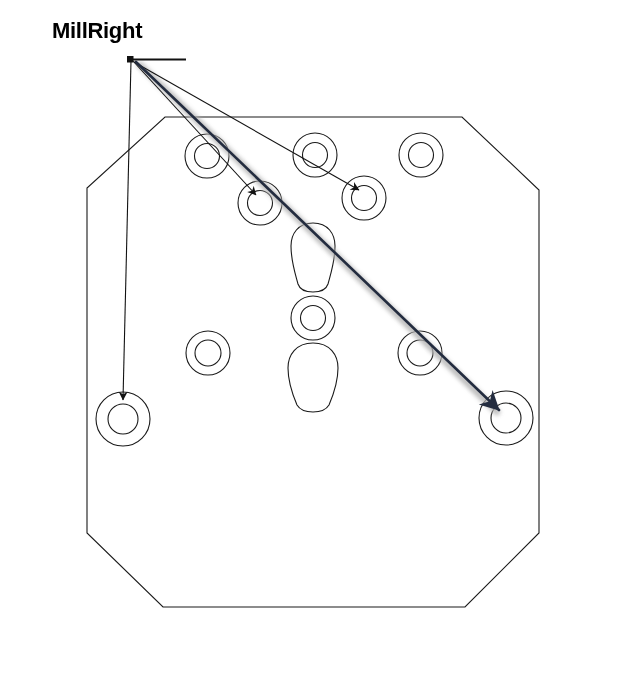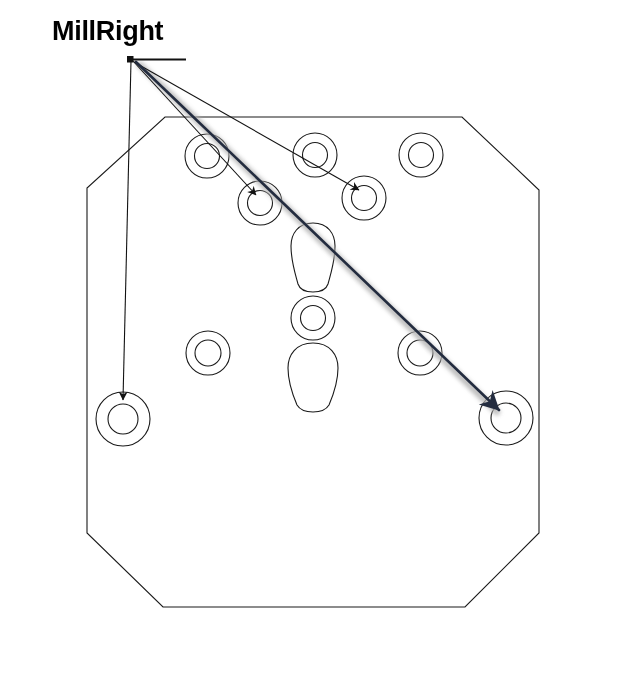--- a/index.html
+++ b/index.html
@@ -25,21 +25,21 @@
   #drawing {
     display: block;
     width: 617px;
     height: 679px;
   }
   .brand-title {
     position: absolute;
     left: 52px;
     top: 14px;
     font-family: "Liberation Sans", sans-serif;
-    font-size: 27px;
+    font-size: 22px;
     font-weight: bold;
     color: #000000;
     letter-spacing: -0.3px;
     line-height: 34px;
     white-space: nowrap;
     user-select: none;
   }
 </style>
 </head>
 <body>

